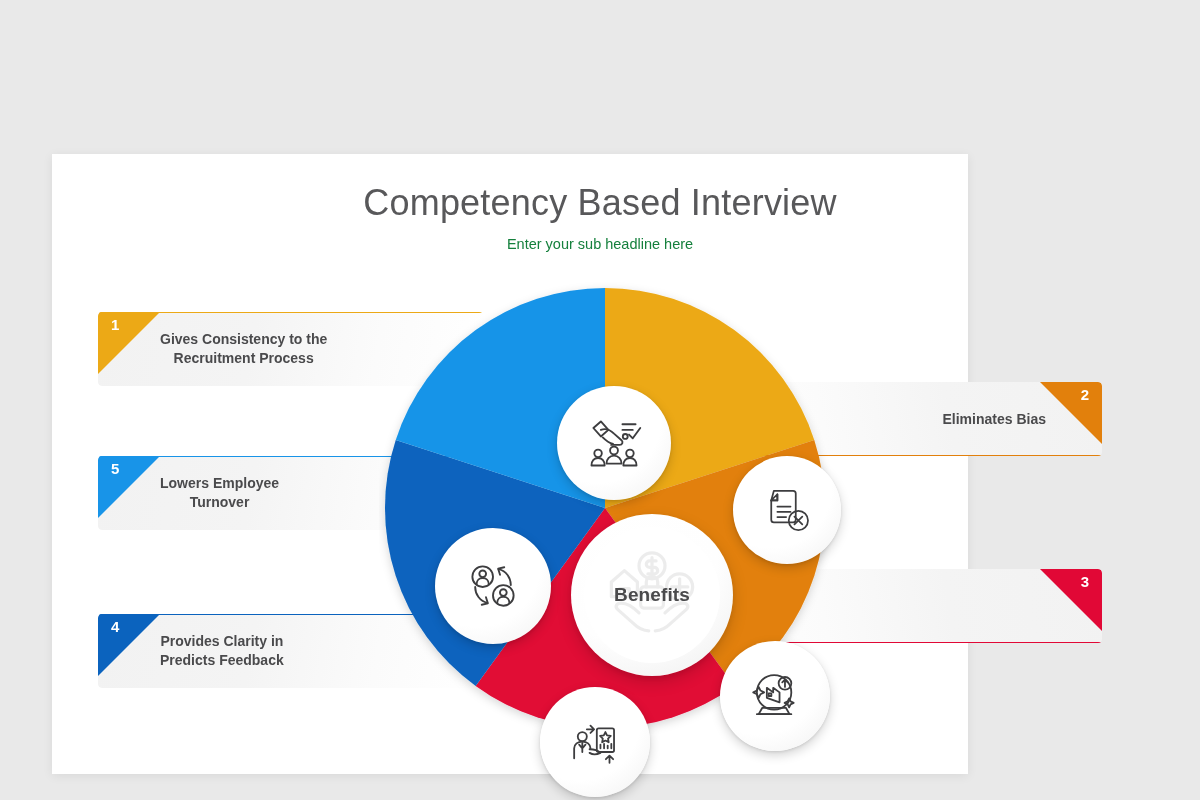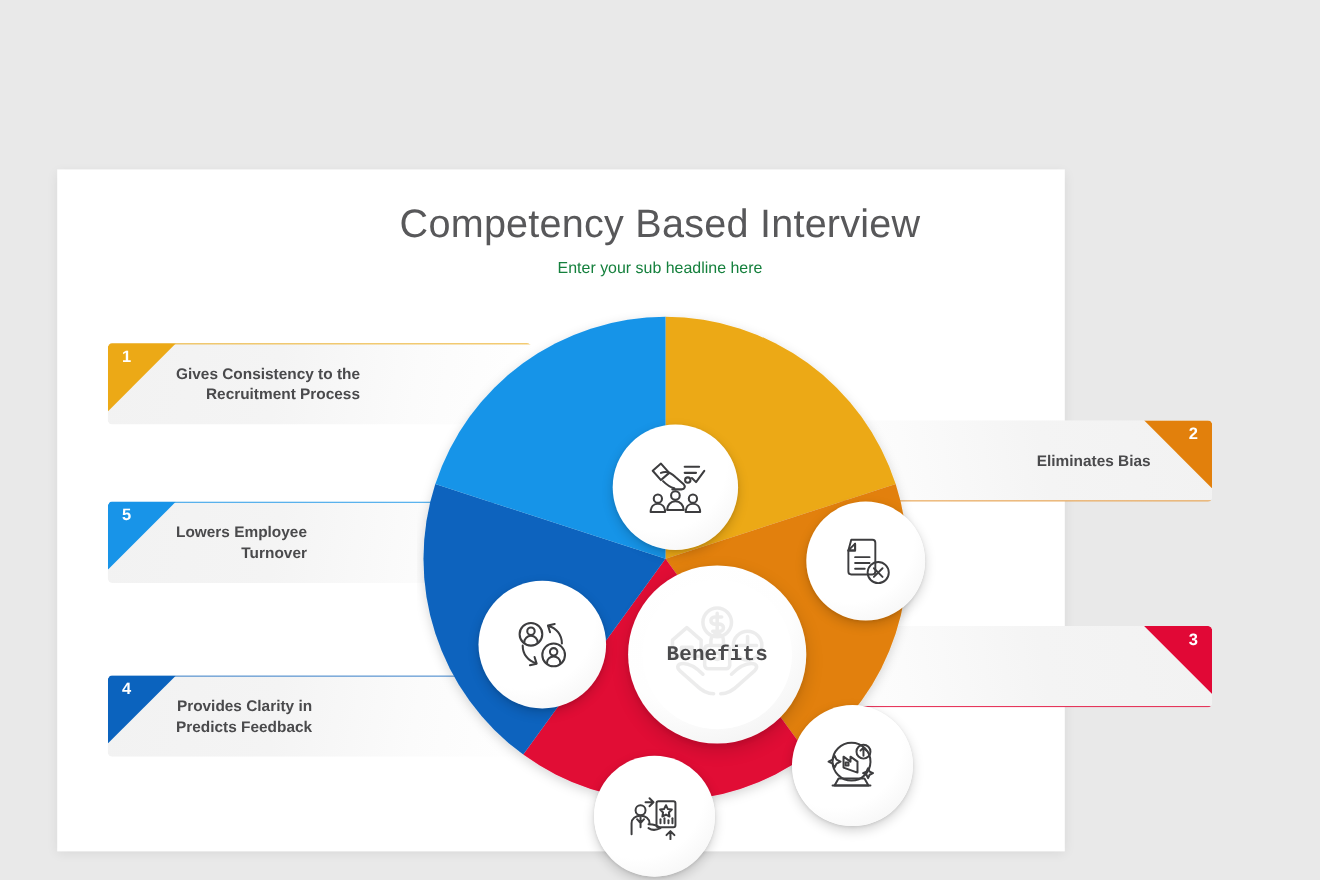--- a/index.html
+++ b/index.html
@@ -117,21 +117,21 @@
   .card .text {
     position: absolute;
     top: 50%;
     transform: translateY(-50%);
     font-size: 14px;
     font-weight: 700;
     color: #4a4a4c;
     line-height: 1.35;
     white-space: pre-line;
   }
-  .card.left  .text { left: 62px;  text-align: right; }
+  .card.left  .text { left: 62px;  text-align: center; }
   .card.right .text { right: 56px; text-align: right; }
 
   
   #wheel {
     position: absolute;
     left: 327px;
     top: 128px;
     width: 452px;
     height: 452px;
   }
@@ -164,21 +164,20 @@
   }
   #hubInner {
     position: relative;
     width: 136px;
     height: 136px;
     border-radius: 50%;
     background: #ffffff;
     display: flex;
     align-items: center;
     justify-content: center;
-    font-family: Liberation Mono, monospace;
   }
   #hubMark {
     position: absolute;
     left: 50%;
     top: 50%;
     transform: translate(-50%, -50%);
     opacity: .085;
   }
   #hubLabel {
     position: relative;

